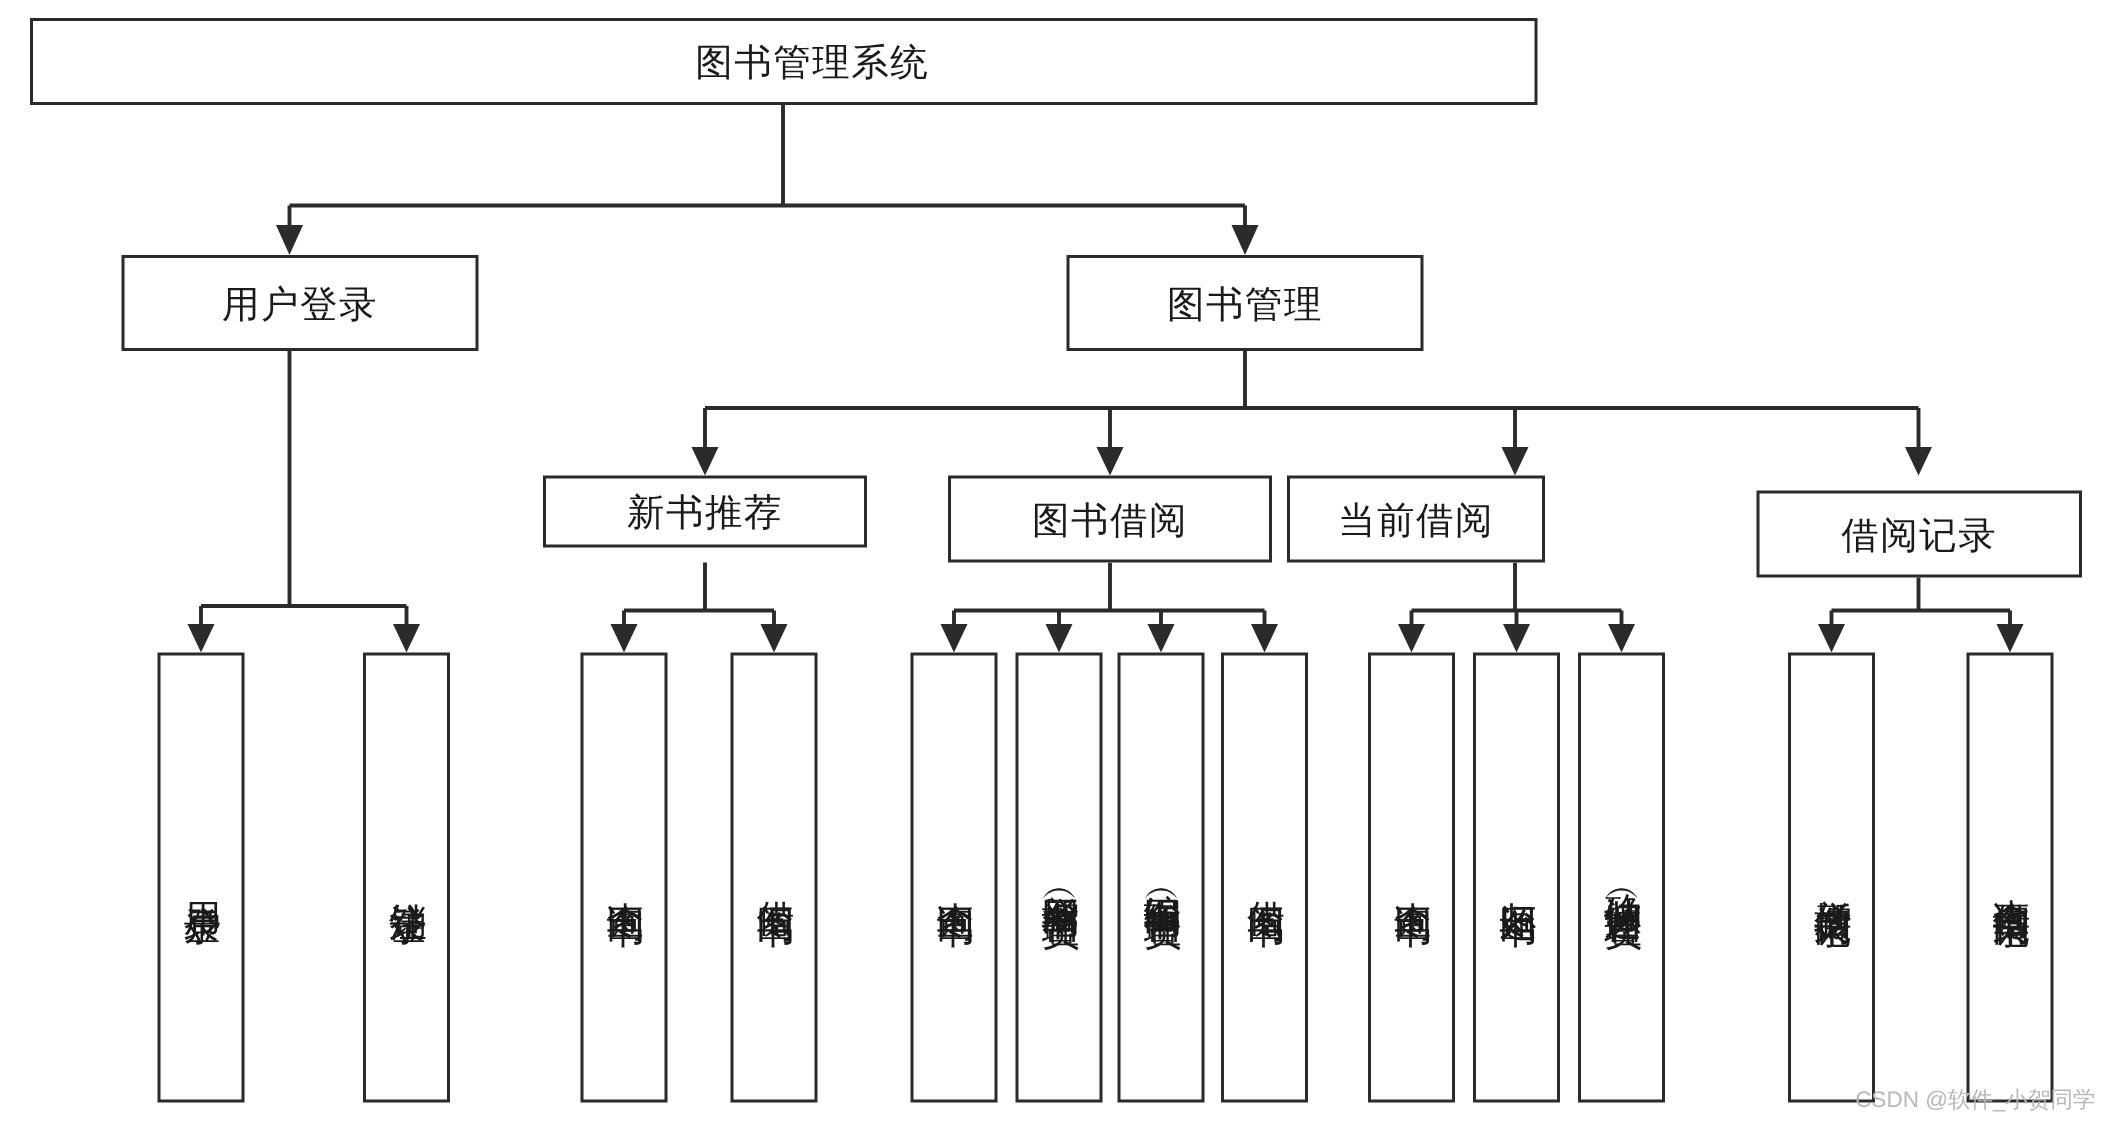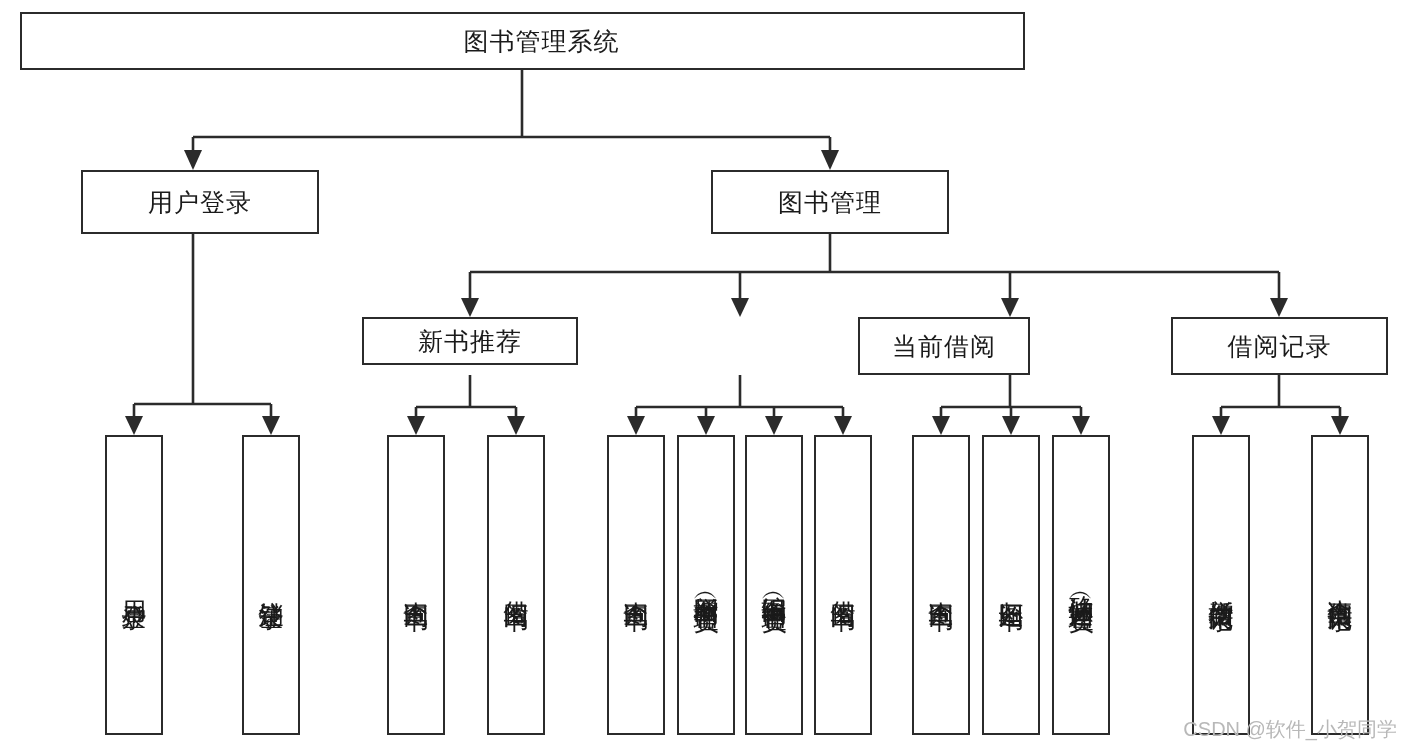--- a/index.html
+++ b/index.html
@@ -66,21 +66,21 @@
     stroke-width: 2.6;
     fill: none;
   }
   .arrow-head {
     fill: #2b2b2b;
   }
   #watermark {
     position: absolute;
     right: 8px;
     bottom: 4px;
-    font-size: 20px;
+    font-size: 15px;
     color: #b8b8b8;
     white-space: nowrap;
     font-family: "Liberation Sans", sans-serif;
   }
 </style>
 </head>
 <body>
 
 <div id="diagram-root">
 
@@ -161,24 +161,27 @@
   <div class="node-box h-node" id="box-l2-0" style="left: 81px; top: 170px; width: 238px; height: 64px;">
     <span class="node-label">用户登录</span>
   </div>
   <div class="node-box h-node" id="box-l2-1" style="left: 711px; top: 170px; width: 238px; height: 64px;">
     <span class="node-label">图书管理</span>
   </div>
 
   <div class="node-box h-node" id="box-l3-0" style="left: 362px; top: 317px; width: 216px; height: 48px;">
     <span class="node-label">新书推荐</span>
   </div>
+  <div class="node-box h-node" id="box-l3-1" style="left: 632px; top: 317px; width: 216px; height: 58px;">
+    <span class="node-label">图书借阅</span>
+  </div>
   <div class="node-box h-node" id="box-l3-2" style="left: 858px; top: 317px; width: 172px; height: 58px; text-align: right;">
     <span class="node-label">当前借阅</span>
   </div>
-  <div class="node-box h-node" id="box-l3-3" style="left: 1171px; top: 317px; width: 217px; height: 58px;">
+  <div class="node-box h-node" id="box-l3-3" style="left: 1171px; top: 327px; width: 217px; height: 58px;">
     <span class="node-label">借阅记录</span>
   </div>
 
   <div class="node-box v-node" id="box-leaf-0" style="left: 105px; top: 435px; width: 58px; height: 300px;">
     <span class="node-label">用户登录</span>
   </div>
   <div class="node-box v-node" id="box-leaf-1" style="left: 242px; top: 435px; width: 58px; height: 300px;">
     <span class="node-label">注销登录</span>
   </div>
   <div class="node-box v-node" id="box-leaf-2" style="left: 387px; top: 435px; width: 58px; height: 300px;">

